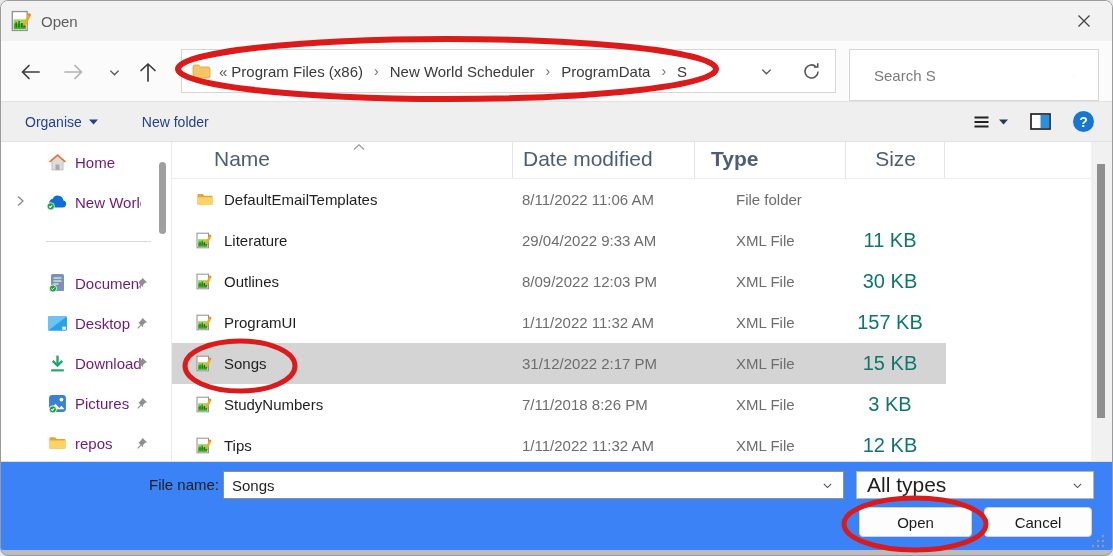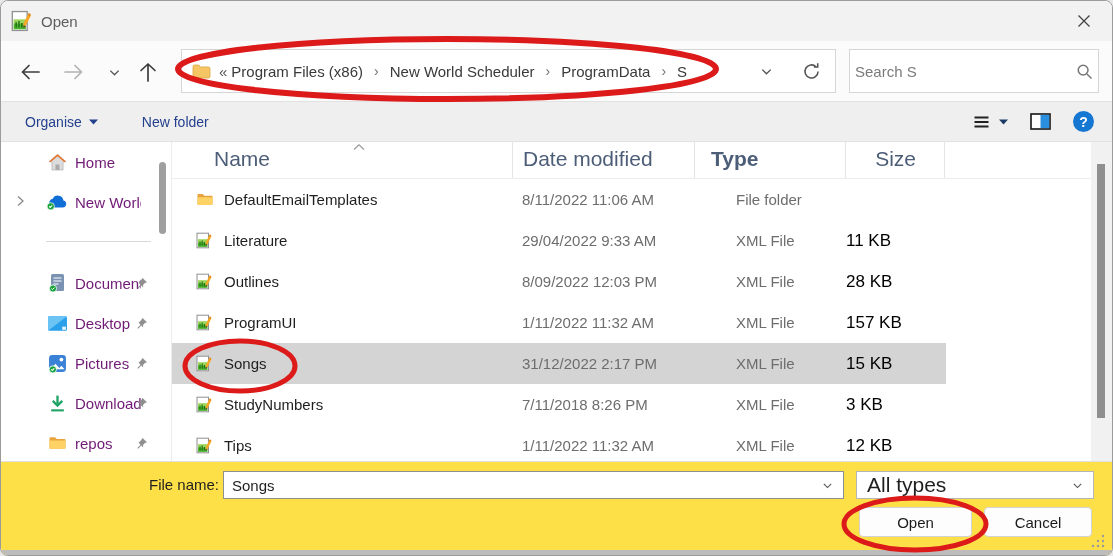--- a/index.html
+++ b/index.html
@@ -17,21 +17,21 @@
   .close-btn { position:absolute; right:8px; top:4px; width:40px; height:32px; display:flex; align-items:center; justify-content:center; cursor:pointer; }
   
   .navbar { position:absolute; top:40px; left:0; right:0; height:60px; background:#fbfbfb; }
   .nav-btn { position:absolute; top:18px; width:26px; height:26px; display:flex; align-items:center; justify-content:center; }
   .nav-back { left:16px; } .nav-fwd { left:60px; } .nav-hist { left:100px; } .nav-up { left:134px; }
   .address-bar { position:absolute; left:180px; top:8px; width:655px; height:44px; background:#fff; border:1px solid #d6d6d6; display:flex; align-items:center; padding:0 14px 0 10px; }
   .address-bar .crumb { font-size:15px; color:#3a3a3a; white-space:nowrap; }
   .address-bar .overflow-chevron { font-size:15px; color:#555; margin:0 4px 0 8px; }
   .address-bar .sep { font-size:14px; color:#707070; padding:0 11px; }
   .address-right { margin-left:auto; display:flex; align-items:center; gap:28px; }
-  .search-box { position:absolute; left:848px; top:8px; width:250px; height:44px; background:#fff; border:1px solid #d6d6d6; display:flex; align-items:center; padding:0 5px; }
+  .search-box { position:absolute; left:848px; top:8px; width:250px; height:52px; background:#fff; border:1px solid #d6d6d6; display:flex; align-items:center; padding:0 24px; }
   .search-box input { flex:1; border:none; outline:none; background:transparent; font-size:15px; color:#444; font-family:inherit; }
   .search-box input::placeholder { color:#7a7a7a; opacity:1; }
   
   .toolbar { position:absolute; top:100px; left:0; right:0; height:41px; background:#efefef; border-top:1px solid #e2e2e2; border-bottom:1px solid #e2e2e2; display:flex; align-items:center; }
   .tool-item { font-size:14px; color:#24418e; display:flex; align-items:center; gap:7px; cursor:pointer; }
   .tool-organise { margin-left:24px; }
   .tool-newfolder { margin-left:44px; }
   .toolbar-right { position:absolute; right:18px; top:0; height:100%; display:flex; align-items:center; gap:22px; }
   .view-group { display:flex; align-items:center; gap:8px; cursor:pointer; }
   .help-circle { width:21px; height:21px; border-radius:50%; background:#1677d2; color:#fff; font-size:14px; font-weight:bold; display:flex; align-items:center; justify-content:center; cursor:pointer; }
@@ -55,25 +55,25 @@
   .hcell.type { width:151px; padding-left:16px; border-left:1px solid #e4e4e4;font-weight:bold; }
   .hcell.size { width:100px; justify-content:flex-end; padding-right:28px; border-left:1px solid #e4e4e4; border-right:1px solid #e4e4e4; }
   .sort-glyph { position:absolute; left:180px; top:1px; }
   .rows { position:absolute; top:37px; left:0; right:0; bottom:0; overflow:hidden; }
   .frow { position:relative; height:41px; width:774px; display:flex; align-items:center; cursor:pointer; }
   .frow.selected { background:#d4d4d4; }
   .frow .ficon { position:absolute; left:24px; width:18px; height:18px; display:flex; align-items:center; }
   .frow .fname { position:absolute; left:52px; width:282px; font-size:15px; color:#1f1f1f; white-space:nowrap; overflow:hidden; }
   .frow .fdate { position:absolute; left:350px; width:175px; font-size:15px; color:#6d6d6d; }
   .frow .ftype { position:absolute; left:564px; width:140px; font-size:15px; color:#6d6d6d; }
-  .frow .fsize { position:absolute; left:674px; width:88px; text-align:left; font-size:17px; color:#000000; }
+  .frow .fsize { position:absolute; left:674px; width:88px; text-align:center; font-size:20px; color:#0f766e; }
   .list-scroll-track { position:absolute; right:0; top:0; bottom:0; width:21px; background:#f1f1f1; }
   .list-scroll-thumb { position:absolute; right:7px; top:22px; width:8px; height:254px; background:#8f8f8f; cursor:pointer; }
   
-  .footer { position:absolute; left:0; right:0; bottom:0; height:94px; background:#fde047; border-top:1px solid #e0e0e0; }
+  .footer { position:absolute; left:0; right:0; bottom:0; height:94px; background:#3b82f6; border-top:1px solid #e0e0e0; }
   .fn-label { position:absolute; left:140px; top:14px; width:78px; text-align:right; font-size:15px; color:#1f1f1f; }
   .fn-combo { position:absolute; left:222px; top:9px; width:621px; height:28px; background:#fff; border:1px solid #8f8f8f; display:flex; align-items:center; }
   .fn-combo input { flex:1; border:none; outline:none; font-size:15px; color:#1f1f1f; padding:0 8px; font-family:inherit; background:transparent; }
   .fn-combo .combo-arrow { padding-right:9px; display:flex; }
   .type-select { position:absolute; left:855px; top:9px; width:238px; height:28px; background:#fff; border:1px solid #b5b5b5; display:flex; align-items:center; cursor:pointer; }
   .type-select .sel-text { flex:1; font-size:21px; color:#1f1f1f; padding-left:10px; }
   .type-select .combo-arrow { padding-right:9px; display:flex; }
   .btn { position:absolute; top:45px; height:30px; background:#fdfdfd; border:1px solid #d2d2d2; border-radius:4px; font-size:15px; color:#1a1a1a; display:flex; align-items:center; justify-content:center; cursor:pointer; font-family:inherit; }
   .btn-open { left:858px; width:113px; }
   .btn-cancel { left:983px; width:108px; }
@@ -244,51 +244,51 @@
         <span class="sb-label">Desktop</span>
         <span class="pin">
           <svg width="13" height="13" viewBox="0 0 14 14">
               <path d="M8.2 1l4.8 4.8-2 .5-2.4 2.4.3 2.6-2.1-2.1L3.3 12.7l-.8-.8 3.5-3.5-2.1-2.1 2.4-2.4z" fill="#8f8f8f"></path>
             </svg>
         </span>
       </div>
       <div class="sb-item">
         <span class="sb-icon">
           <svg width="19" height="19" viewBox="0 0 18 18">
+              <path d="M9 1.5v9" stroke="#21a366" stroke-width="2.2"></path>
+              <path d="M4.5 6.5L9 11l4.5-4.5" fill="none" stroke="#21a366" stroke-width="2.2"></path>
+              <path d="M3 15.5h12" stroke="#21a366" stroke-width="2"></path>
+            </svg>
+        </span>
+        <span class="sb-label">Download</span>
+        <span class="pin">
+          <svg width="13" height="13" viewBox="0 0 14 14">
+              <path d="M8.2 1l4.8 4.8-2 .5-2.4 2.4.3 2.6-2.1-2.1L3.3 12.7l-.8-.8 3.5-3.5-2.1-2.1 2.4-2.4z" fill="#8f8f8f"></path>
+            </svg>
+        </span>
+      </div>
+      <div class="sb-item">
+        <span class="sb-icon">
+          <svg width="19" height="19" viewBox="0 0 18 18">
               <rect x="1" y="1" width="16" height="16" rx="3" fill="#3b82d6"></rect>
               <circle cx="12.7" cy="5.3" r="1.8" fill="#fff"></circle>
               <path d="M2.5 14.5l4.6-5.2 3.6 4 2-2.1 3 3.3z" fill="#fff"></path>
               <circle cx="4.6" cy="14.6" r="3.4" fill="#18a33c" stroke="#fff" stroke-width=".8"></circle>
               <path d="M3.1 14.6l1 1 1.8-2" fill="none" stroke="#fff" stroke-width="1"></path>
             </svg>
         </span>
         <span class="sb-label">Pictures</span>
         <span class="pin">
           <svg width="13" height="13" viewBox="0 0 14 14">
               <path d="M8.2 1l4.8 4.8-2 .5-2.4 2.4.3 2.6-2.1-2.1L3.3 12.7l-.8-.8 3.5-3.5-2.1-2.1 2.4-2.4z" fill="#8f8f8f"></path>
             </svg>
         </span>
       </div>
       <div class="sb-item">
         <span class="sb-icon">
-          <svg width="19" height="19" viewBox="0 0 18 18">
-              <path d="M9 1.5v9" stroke="#21a366" stroke-width="2.2"></path>
-              <path d="M4.5 6.5L9 11l4.5-4.5" fill="none" stroke="#21a366" stroke-width="2.2"></path>
-              <path d="M3 15.5h12" stroke="#21a366" stroke-width="2"></path>
-            </svg>
-        </span>
-        <span class="sb-label">Download</span>
-        <span class="pin">
-          <svg width="13" height="13" viewBox="0 0 14 14">
-              <path d="M8.2 1l4.8 4.8-2 .5-2.4 2.4.3 2.6-2.1-2.1L3.3 12.7l-.8-.8 3.5-3.5-2.1-2.1 2.4-2.4z" fill="#8f8f8f"></path>
-            </svg>
-        </span>
-      </div>
-      <div class="sb-item">
-        <span class="sb-icon">
           <svg width="19" height="16" viewBox="0 0 17 15">
               <path d="M1 3c0-.6.4-1 1-1h4.2l1.6 1.8H15c.6 0 1 .4 1 1V12c0 .6-.4 1-1 1H2c-.6 0-1-.4-1-1z" fill="#e8a33d"></path>
               <path d="M1 5.2h15V12c0 .6-.4 1-1 1H2c-.6 0-1-.4-1-1z" fill="#ffd265"></path>
             </svg>
         </span>
         <span class="sb-label">repos</span>
         <span class="pin">
           <svg width="13" height="13" viewBox="0 0 14 14">
               <path d="M8.2 1l4.8 4.8-2 .5-2.4 2.4.3 2.6-2.1-2.1L3.3 12.7l-.8-.8 3.5-3.5-2.1-2.1 2.4-2.4z" fill="#8f8f8f"></path>
             </svg>
@@ -348,21 +348,21 @@
                 <rect x="2" y="10.4" width="9.5" height="4.5" fill="#4db52e"></rect>
                 <path d="M4 9.5v4M6.2 8.5v5M8.4 10v3.5" stroke="#1c6f12" stroke-width="1.1"></path>
                 <path d="M10.2 12L14.4 3.6" stroke="#f5a623" stroke-width="2.4"></path>
                 <path d="M13.8 2.2l1.6 1-.8 1.6-1.6-1z" fill="#e38b1f"></path>
                 <path d="M9.5 14l.4-2.3 1.7 1z" fill="#6b4a23"></path>
               </svg>
           </span>
           <span class="fname">Outlines</span>
           <span class="fdate">8/09/2022 12:03 PM</span>
           <span class="ftype">XML File</span>
-          <span class="fsize">28 KB</span>
+          <span class="fsize">30 KB</span>
         </div>
 
         <div class="frow">
           <span class="ficon">
             <svg width="17" height="17" viewBox="0 0 17 17">
                 <rect x="1" y="1.2" width="11.5" height="14.6" fill="#fff" stroke="#909090"></rect>
                 <rect x="2" y="7.2" width="9.5" height="3.4" fill="#9bd65b"></rect>
                 <rect x="2" y="10.4" width="9.5" height="4.5" fill="#4db52e"></rect>
                 <path d="M4 9.5v4M6.2 8.5v5M8.4 10v3.5" stroke="#1c6f12" stroke-width="1.1"></path>
                 <path d="M10.2 12L14.4 3.6" stroke="#f5a623" stroke-width="2.4"></path>

